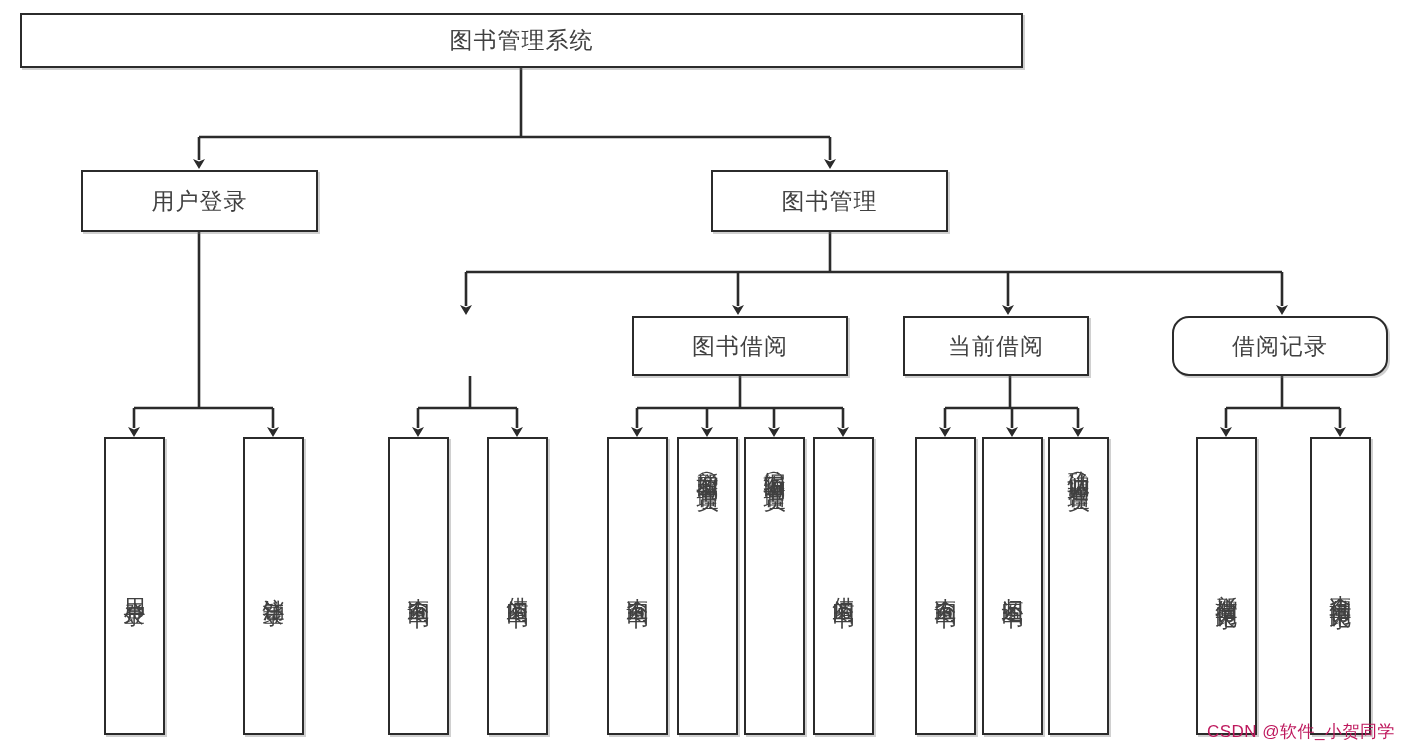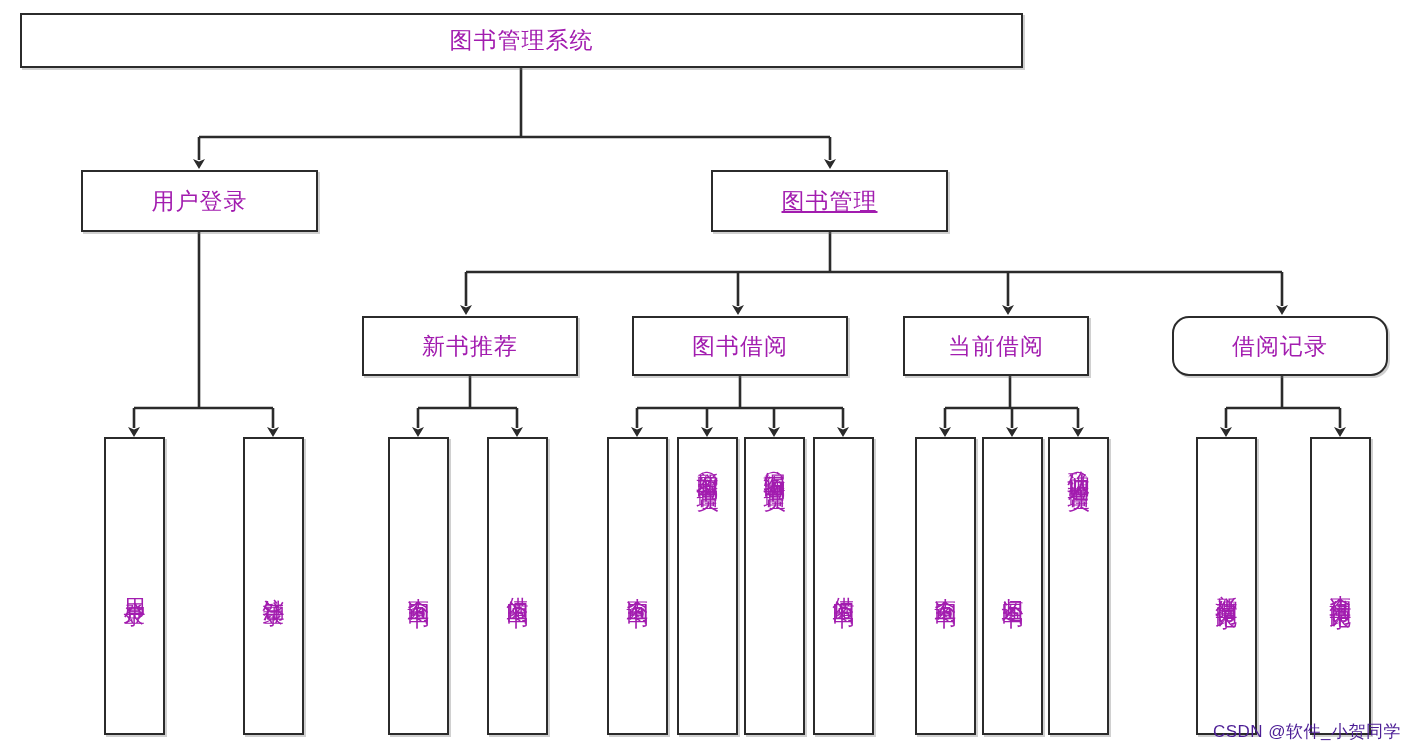--- a/index.html
+++ b/index.html
@@ -27,21 +27,21 @@
     pointer-events: none;
   }
   .node {
     position: absolute;
     box-sizing: border-box;
     border: 2px solid #2b2b2b;
     background: #ffffff;
     display: flex;
     align-items: center;
     justify-content: center;
-    color: #a21caf;
+    color: #404040;
     box-shadow: 2px 2px 0 rgba(120,120,120,0.35);
   }
   .node-label {
     display: block;
     text-align: center;
     line-height: 1.25;
     white-space: nowrap;
   }
   .node.horizontal .node-label {
     font-size: 23px;
@@ -61,24 +61,24 @@
   }
   .node.vertical.top-aligned {
     align-items: flex-start;
   }
   .node.vertical.mid-aligned {
     align-items: center;
     padding-top: 0;
   }
   .watermark {
     position: absolute;
-    right: 4px;
+    right: 10px;
     bottom: 4px;
     font-size: 17px;
-    color: #4c1d95;
+    color: #be185d;
     letter-spacing: 0.5px;
     white-space: nowrap;
     user-select: none;
   }
 </style>
 </head>
 <body>
 
 <div id="diagram-root">
 
@@ -132,27 +132,24 @@
     </g>
   </svg>
 
   <div class="node horizontal" style="left:20px; top:13px; width:1003px; height:55px;">
     <span class="node-label">图书管理系统</span>
   </div>
 
   <div class="node horizontal" style="left:81px; top:170px; width:237px; height:62px;">
     <span class="node-label">用户登录</span>
   </div>
-  <div class="node horizontal" style="left:711px; top:170px; width:237px; height:62px;text-decoration:underline;">
+  <div class="node horizontal" style="left:711px; top:170px; width:237px; height:62px;">
     <span class="node-label">图书管理</span>
   </div>
 
-  <div class="node horizontal" style="left:362px; top:316px; width:216px; height:60px;">
-    <span class="node-label">新书推荐</span>
-  </div>
   <div class="node horizontal" style="left:632px; top:316px; width:216px; height:60px;">
     <span class="node-label">图书借阅</span>
   </div>
   <div class="node horizontal" style="left:903px; top:316px; width:186px; height:60px;">
     <span class="node-label">当前借阅</span>
   </div>
   <div class="node horizontal" style="left:1172px; top:316px; width:216px; height:60px;border-radius:17px;">
     <span class="node-label">借阅记录</span>
   </div>
 

